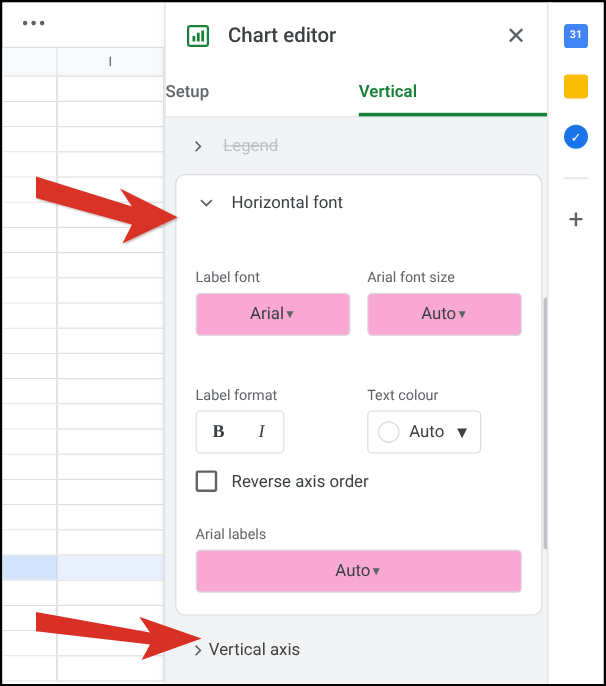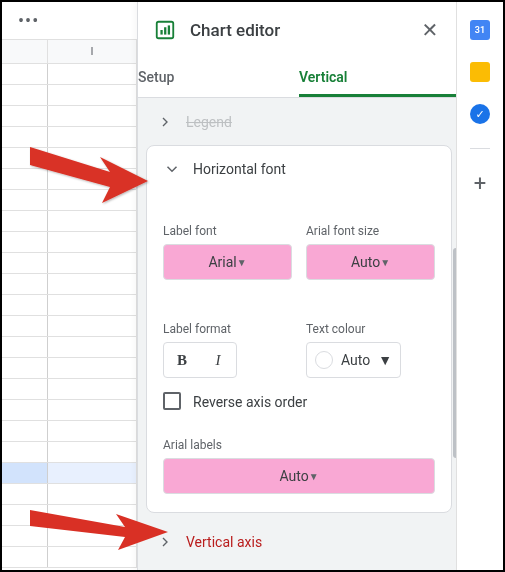--- a/index.html
+++ b/index.html
@@ -237,22 +237,21 @@
     .checkbox {
       width: 18px; height: 18px;
       border: 2px solid #5f6368;
       border-radius: 2px;
     }
     .vertical-section {
       margin-top: 12px;
       padding: 8px 10px;
       display: flex;
       align-items: center;
-      gap: 12px;
-      color: #b91c1c;
+      color: #404040;
       cursor: pointer;
     }
     .right-rail {
       position: absolute;
       right: 0; top: 0;
       width: 47px; height: 570px;
       background: #fff;
       border-left: 1px solid #e0e0e0;
       display: flex;
       flex-direction: column;

